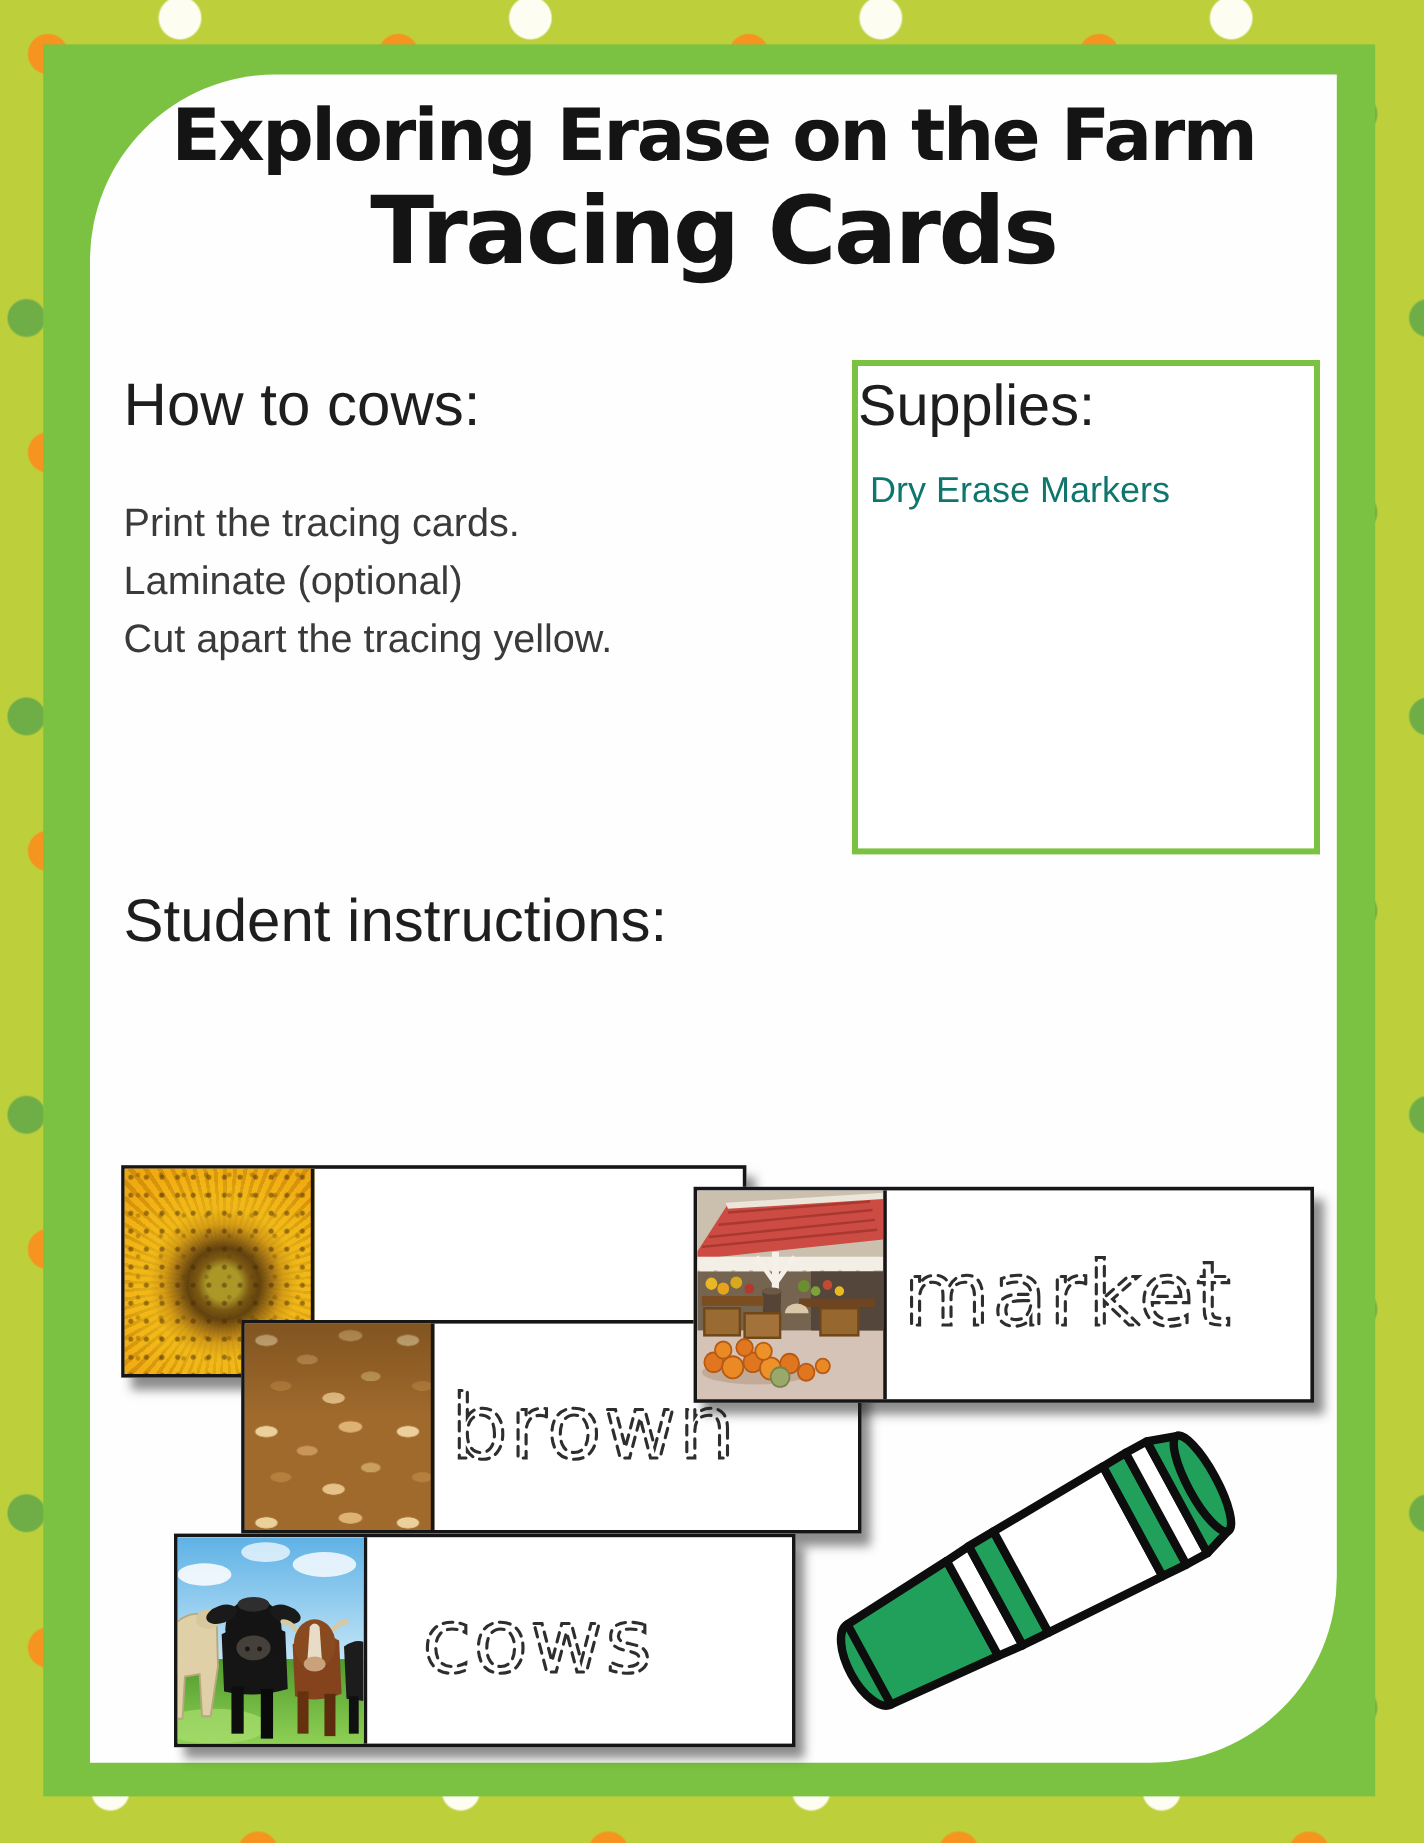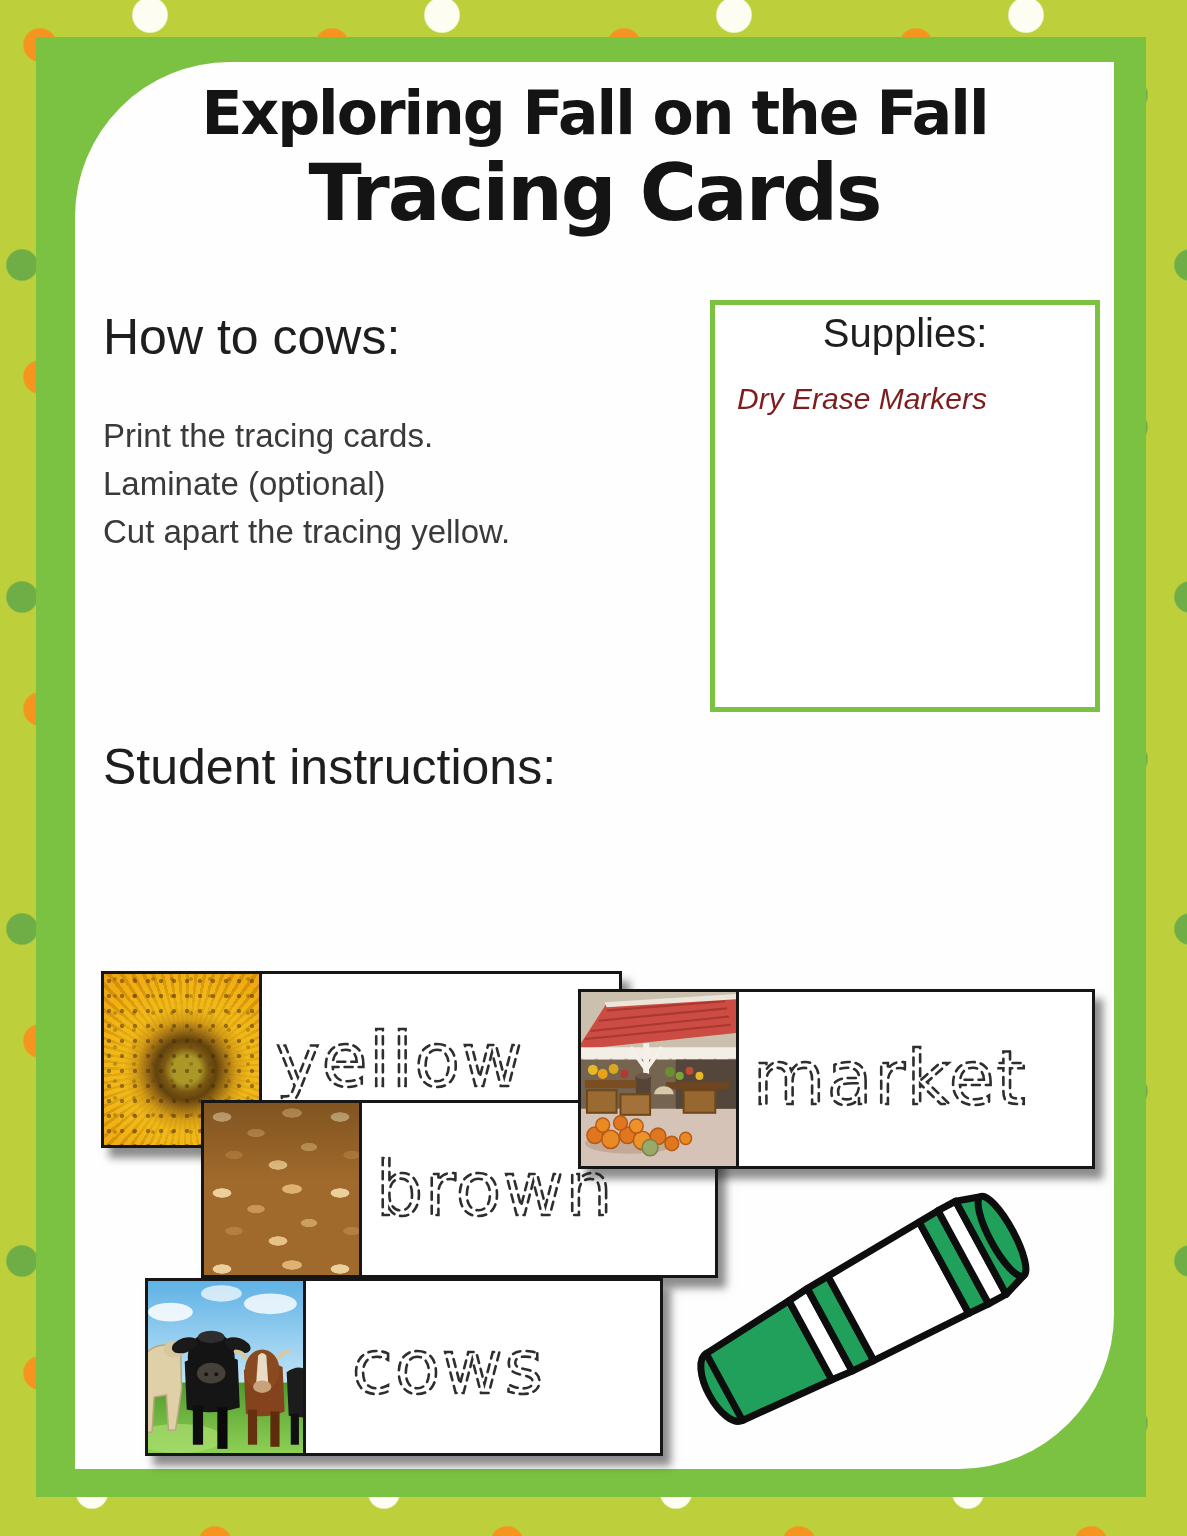--- a/index.html
+++ b/index.html
@@ -22,22 +22,22 @@
          border-radius:155px 0 155px 0;}
   .abs{position:absolute;}
   .title{left:75px;width:1039px;text-align:center;color:#141414;
          font-family:"DejaVu Sans",sans-serif;font-weight:bold;}
   .title1{top:78px;font-size:60px;letter-spacing:-2px;}
   .title2{top:148px;font-size:78px;letter-spacing:-2px;}
   .hand{color:#1e1e1e;}
   .h-prep{left:103px;top:308px;font-size:50px;}
   .prep-lines{left:103px;top:412px;font-size:33px;line-height:48px;color:#3a3a3a;}
   .supplies-box{left:710px;top:300px;width:380px;height:402px;border:5px solid #7cc242;background:#fff;}
-  .supplies-head{margin:6px 0 0 0;text-align:center;font-size:40px;color:#1e1e1e;}
-  .supplies-item{margin:26px 0 0 22px;font-size:30px;color:#7f1d1d;font-style:italic;}
+  .supplies-head{margin:6px 0 0 0;font-size:48px;color:#1e1e1e;}
+  .supplies-item{margin:26px 0 0 10px;font-size:30px;color:#0f766e;}
   .h-instr{left:103px;top:738px;font-size:50px;}
   .step{left:103px;top:848px;width:870px;font-size:33px;line-height:47px;color:#333;}
   .step b{font-weight:bold;color:#0f0f0f;font-size:31px;}
 
   .card{position:absolute;display:flex;background:#fff;border:3px solid #161616;
         box-shadow:8px 10px 8px rgba(30,30,30,.5);}
   .card-photo{width:155px;flex:none;border-right:3px solid #161616;position:relative;overflow:hidden;}
   .card-photo svg{display:block;width:100%;height:100%;}
   .card-word{flex:1;position:relative;}
   .trace{position:absolute;left:0;top:0;width:100%;height:100%;}
@@ -75,44 +75,39 @@
   .marker-wrap{left:672px;top:1250px;width:370px;height:130px;transform:rotate(-28.5deg);z-index:5;}
   .marker-wrap svg{display:block;width:100%;height:100%;}
 </style>
 </head>
 <body>
 
 <div class="page">
   <div class="frame"></div>
   <div class="sheet"></div>
 
-  <div class="abs title title1">Exploring Fall on the Fall</div>
+  <div class="abs title title1">Exploring Erase on the Farm</div>
   <div class="abs title title2">Tracing Cards</div>
 
   <div class="abs hand h-prep">How to cows:</div>
   <div class="abs prep-lines">
     <div>Print the tracing cards.</div>
     <div>Laminate (optional)</div>
     <div>Cut apart the tracing yellow.</div>
   </div>
 
   <div class="abs supplies-box">
     <div class="supplies-head hand">Supplies:</div>
     <div class="supplies-item">Dry Erase Markers</div>
   </div>
 
   <div class="abs hand h-instr">Student instructions:</div>
 
   <div class="card" id="card-yellow">
     <div class="card-photo photo-sunflower"></div>
-    <div class="card-word">
-      <svg class="trace">
-          <text x="14" y="112">yellow</text>
-        </svg>
-    </div>
   </div>
 
   <div class="card" id="card-brown">
     <div class="card-photo photo-grain"></div>
     <div class="card-word">
       <svg class="trace">
           <text x="14" y="112">brown</text>
         </svg>
     </div>
   </div>

